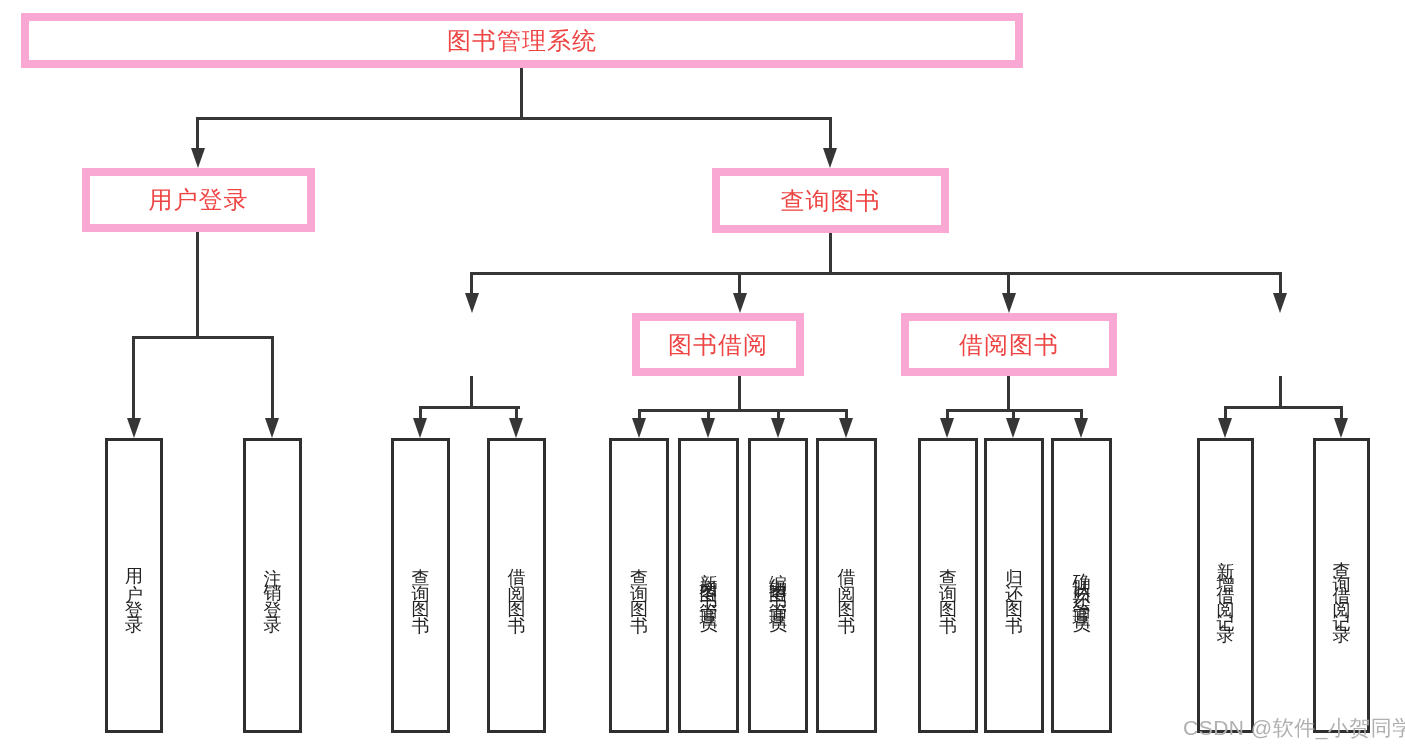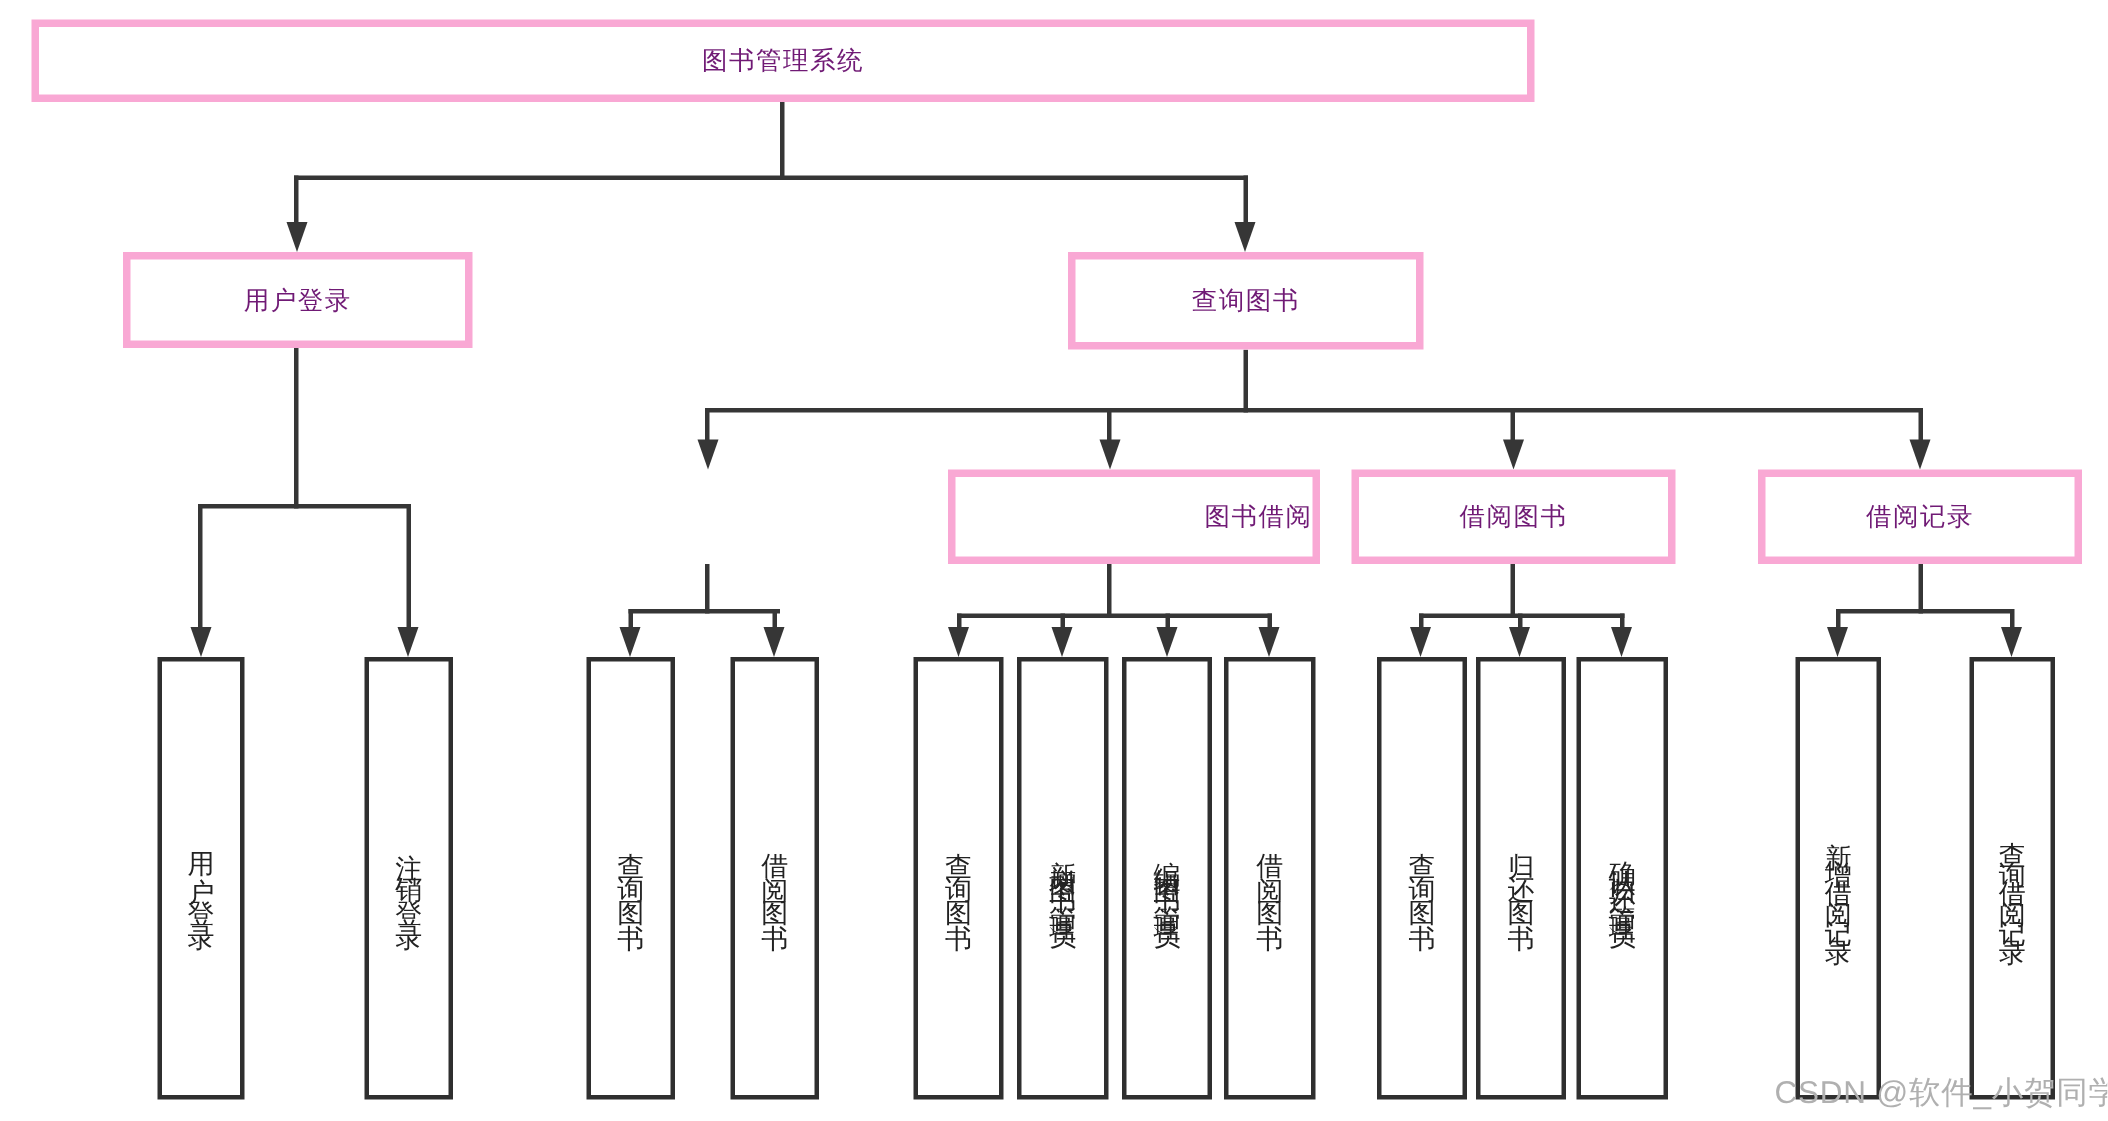--- a/index.html
+++ b/index.html
@@ -4,23 +4,23 @@
 <style>
   * { margin:0; padding:0; box-sizing:border-box; }
   html,body { background:#ffffff; }
   body { font-family:"Liberation Sans","DejaVu Sans",sans-serif; }
   #canvas {
     position:relative; width:1405px; height:747px;
     background:#ffffff; overflow:hidden;
   }
   .hbox {
     position:absolute; background:#ffffff;
-    border:5px solid #f9a8d4;
+    border:8px solid #f9a8d4;
     display:flex; align-items:center; justify-content:center;
-    font-size:17px; color:#701a75; letter-spacing:1px;
+    font-size:24px; color:#ef4444; letter-spacing:1px;
     z-index:2;
   }
   .vbox {
     position:absolute; top:438px; height:295px;
     background:#ffffff; border:3px solid #2f2f2f;
     display:flex; align-items:center; justify-content:center;
     z-index:2;
   }
   .vbox span {
     writing-mode:vertical-rl; text-orientation:mixed;
@@ -112,28 +112,25 @@
     <span>图书管理系统</span>
   </div>
 
   <div class="hbox" style="left:82px; top:168px; width:233px; height:64px;">
     <span>用户登录</span>
   </div>
   <div class="hbox" style="left:712px; top:168px; width:237px; height:65px;">
     <span>查询图书</span>
   </div>
 
-  <div class="hbox" style="left:632px; top:313px; width:248px; height:63px;justify-content:flex-end;">
+  <div class="hbox" style="left:632px; top:313px; width:172px; height:63px;">
     <span>图书借阅</span>
   </div>
   <div class="hbox" style="left:901px; top:313px; width:216px; height:63px;">
     <span>借阅图书</span>
-  </div>
-  <div class="hbox" style="left:1172px; top:313px; width:216px; height:63px;">
-    <span>借阅记录</span>
   </div>
 
   <div class="vbox ls-l" style="left:105px; width:58px;">
     <span>用户登录</span>
   </div>
   <div class="vbox ls-l" style="left:243px; width:59px;">
     <span>注销登录</span>
   </div>
 
   <div class="vbox ls-l" style="left:391px; width:59px;">

